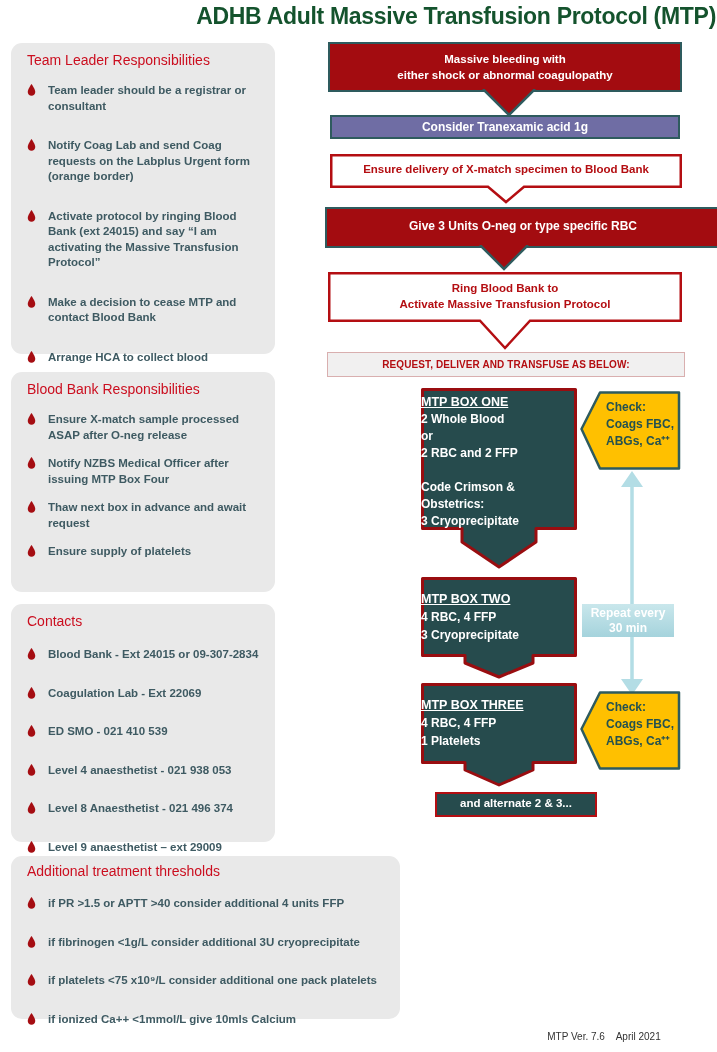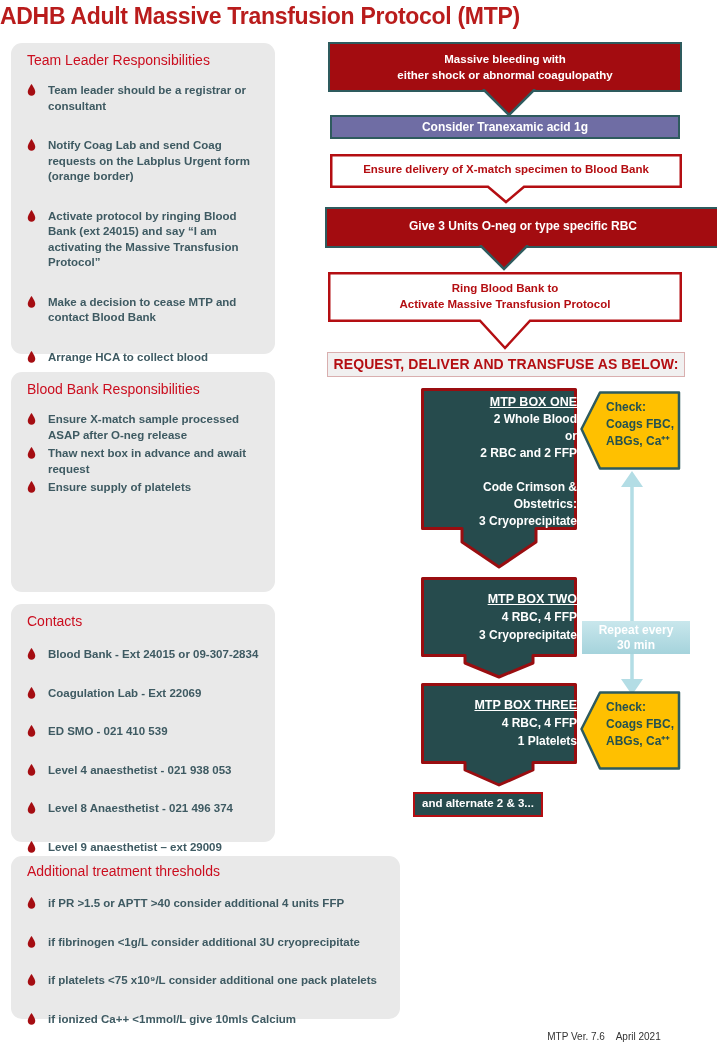--- a/index.html
+++ b/index.html
@@ -1,49 +1,49 @@
 <!DOCTYPE html>
 <html><head>
 <meta charset="utf-8">
 <style>
   html,body{margin:0;padding:0;background:#fff;}
   .page{position:relative;width:717px;height:1052px;background:#fff;overflow:hidden;
         font-family:"Liberation Sans", sans-serif;}
-  .title{position:absolute;left:0;right:12px;top:3px;text-align:left;
-         font-size:23px;font-weight:700;color:#b91c1c;letter-spacing:-0.3px;}
+  .title{position:absolute;left:0;right:1px;top:3px;text-align:right;
+         font-size:23px;font-weight:700;color:#14532d;letter-spacing:-0.3px;}
 
   
   .panel{position:absolute;background:#E9E9E9;border-radius:11px;box-sizing:border-box;
          padding:9px 12px 10px 16px;}
   .panel-head{margin:0 0 15px 0;font-size:14px;font-weight:400;color:#CB0E1F;}
   .items{list-style:none;margin:0;padding:0;display:flex;flex-direction:column;}
-  .g20{gap:24px;} .g21{gap:3px;} .g22{gap:23px;} .g23{gap:23px;}
+  .g20{gap:24px;} .g21{gap:13px;} .g22{gap:23px;} .g23{gap:23px;}
   .item{display:flex;align-items:flex-start;gap:12px;}
   .drop{width:9px;height:12px;flex:0 0 9px;margin-top:1px;fill:#A50D12;}
   .item-text{font-size:11.5px;font-weight:700;color:#3E5A62;line-height:1.35;}
   .nowrap .item-text{white-space:nowrap;}
 
   
   .fbox{position:absolute;box-sizing:border-box;text-align:center;}
   .red-box{background:#A30C10;border:2.5px solid #2E5B5E;color:#fff;font-weight:700;}
   .massive{font-size:11.5px;line-height:16px;padding-top:7px;}
   .purple-box{background:#6F6DA4;border:2px solid #2E5B5E;color:#fff;
               font-weight:700;font-size:12px;line-height:20px;}
   .give3{font-size:12px;line-height:34px;}
   .arrow-svg{position:absolute;}
   .arrow-path{fill:#A30C10;stroke:#2E5B5E;stroke-width:2.5;}
   .callout{position:absolute;}
   .callout-path{fill:#fff;stroke:#B40E12;stroke-width:2.5;}
   .callout-text{position:absolute;left:0;right:0;color:#B40E12;font-weight:700;
                 font-size:11.5px;text-align:center;}
   .request-bar{background:#F1F0F0;border:1px solid #D9AFAF;color:#B40E12;
-               font-weight:700;font-size:14px;line-height:23px;letter-spacing:0.1px;}
+               font-weight:700;font-size:10px;line-height:23px;letter-spacing:0.1px;}
   .mtp{position:absolute;}
   .mtp-shape{fill:#264B4D;stroke:#990D10;stroke-width:3;stroke-linejoin:round;}
-  .mtp-text{position:absolute;left:0;right:0;text-align:right;color:#fff;}
+  .mtp-text{position:absolute;left:0;right:0;text-align:left;color:#fff;}
   .mtp-title{font-size:12.5px;font-weight:700;text-decoration:underline;line-height:17px;}
   .mtp-line{font-size:12px;font-weight:700;line-height:17px;min-height:17px;}
   .lines18 .mtp-title,.lines18 .mtp-line{line-height:18px;min-height:18px;}
   .check{position:absolute;}
   .check-shape{fill:#FFC000;stroke:#2E5B5E;stroke-width:2.5;stroke-linejoin:round;}
   .check-text{position:absolute;left:26px;top:8px;text-align:left;color:#25514F;}
   .check-line{font-size:12px;font-weight:700;line-height:17px;}
   .conn{position:absolute;}
   .conn-fill{fill:#B3DDE5;}
   .repeat-box{background:linear-gradient(#C9E7EC,#A5D3DC);color:#fff;font-weight:700;
@@ -106,20 +106,26 @@
     <h2 class="panel-head">Blood Bank Responsibilities</h2>
     <ul class="items g21">
 
         <li class="item">
           <svg class="drop" viewBox="0 0 12 16">
             <path d="M6 0C6 0 1 7 1 10.5 1 13.6 3.2 15.7 6 15.7 8.8 15.7 11 13.6 11 10.5 11 7 6 0 6 0Z"></path>
           </svg>
           <span class="item-text">Ensure X-match sample processed ASAP after O-neg release</span>
         </li>
 
+        <li class="item">
+          <svg class="drop" viewBox="0 0 12 16">
+            <path d="M6 0C6 0 1 7 1 10.5 1 13.6 3.2 15.7 6 15.7 8.8 15.7 11 13.6 11 10.5 11 7 6 0 6 0Z"></path>
+          </svg>
+          <span class="item-text">Notify NZBS Medical Officer after issuing MTP Box Four</span>
+        </li>
 
         <li class="item">
           <svg class="drop" viewBox="0 0 12 16">
             <path d="M6 0C6 0 1 7 1 10.5 1 13.6 3.2 15.7 6 15.7 8.8 15.7 11 13.6 11 10.5 11 7 6 0 6 0Z"></path>
           </svg>
           <span class="item-text">Thaw next box in advance and await request</span>
         </li>
 
         <li class="item">
           <svg class="drop" viewBox="0 0 12 16">
@@ -292,21 +298,21 @@
     <div class="mtp-text" style="top:13px">
       <div class="mtp-title">MTP BOX TWO</div>
       <div>
 
       <div class="mtp-line">4 RBC, 4 FFP</div>
           <div class="mtp-line">3 Cryoprecipitate</div>
         </div>
     </div>
   </div>
 
-  <div class="fbox repeat-box" style="left:582px;top:621px;width:108px;height:33px">
+  <div class="fbox repeat-box" style="left:582px;top:604px;width:92px;height:33px">
     <div>Repeat every</div>
     <div>30 min</div>
   </div>
 
   <div class="mtp lines18" style="left:421px;top:683px">
     <svg width="156" height="107">
       <path class="mtp-shape" d="M1.5 1.5 H154.5 V79.5 H112 V87 L78 102 L44 87 V79.5 H1.5 Z"></path>
     </svg>
     <div class="mtp-text" style="top:13px">
       <div class="mtp-title">MTP BOX THREE</div>
@@ -323,20 +329,20 @@
       <path class="check-shape" d="M20 1.5 H99 V77.5 H20 L1.5 38 Z"></path>
     </svg>
     <div class="check-text">
 
     <div class="check-line">Check:</div>
         <div class="check-line">Coags FBC,</div>
         <div class="check-line">ABGs, Ca⁺⁺</div>
       </div>
   </div>
 
-  <div class="fbox alt-box" style="left:413px;top:792px;width:130px;height:25px">and alternate 2 &amp; 3...</div>
+  <div class="fbox alt-box" style="left:435px;top:792px;width:162px;height:25px">and alternate 2 &amp; 3...</div>
 
   <div class="footer">
     <span>MTP Ver. 7.6</span>
     <span>April 2021</span>
   </div>
 
 </div>
 
 </body></html>

